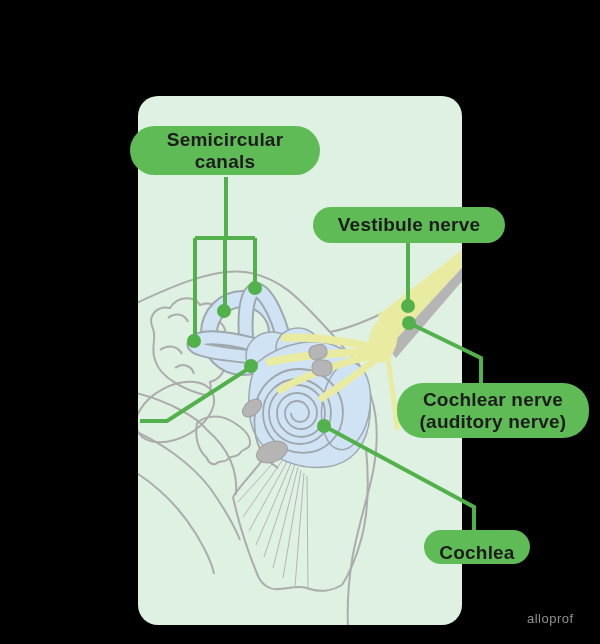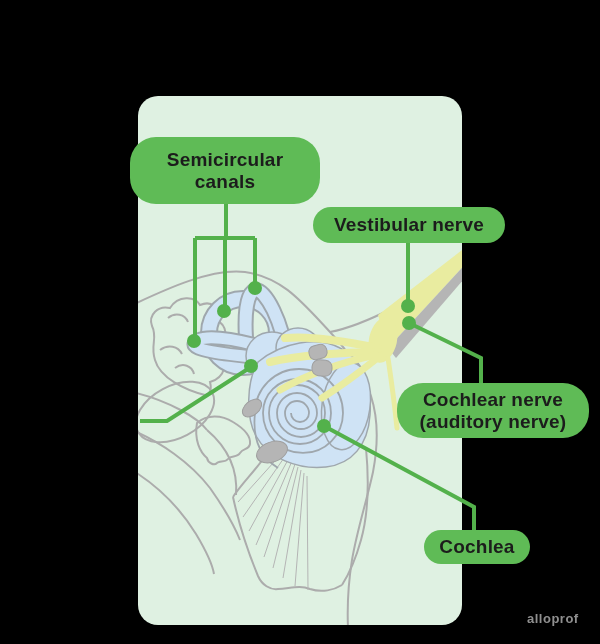--- a/index.html
+++ b/index.html
@@ -11,27 +11,27 @@
     position:absolute;left:138px;top:96px;width:324px;height:529px;
     background:#dff1e2;border-radius:20px;
   }
   svg.art{position:absolute;left:0;top:0;width:600px;height:644px;}
   .pill{
     position:absolute;display:flex;align-items:center;justify-content:center;
     background:#5fbb56;color:#1c1c1c;font-weight:bold;font-size:19px;
     line-height:22px;text-align:center;border-radius:26px;padding:0 10px;
     box-sizing:border-box;letter-spacing:.2px;
   }
-  .pill-scc{left:130px;top:137px;width:190px;height:67px;}
+  .pill-scc{left:130px;top:126px;width:190px;height:49px;}
   .pill-vn{left:313px;top:207px;width:192px;height:36px;}
   .pill-vest{left:17px;top:405px;width:123px;height:34px;border-radius:18px;}
   .pill-cn{left:397px;top:383px;width:192px;height:55px;}
-  .pill-co{left:424px;top:530px;width:106px;height:34px;border-radius:18px;}
+  .pill-co{left:424px;top:530px;width:106px;height:34px;border-radius:18px;align-items:flex-end;}
   .watermark{
-    position:absolute;left:527px;top:611px;color:#8f8f8f;font-weight:bold;
+    position:absolute;left:527px;top:611px;color:#8f8f8f;font-weight:normal;
     font-size:13px;letter-spacing:.5px;
   }
 </style>
 </head>
 <body>
 
 <div class="stage">
 
   <div class="card"></div>
 
@@ -139,21 +139,21 @@
       <circle cx="409" cy="323" r="7"></circle>
       <circle cx="324" cy="426" r="7"></circle>
       <circle cx="251" cy="366" r="7"></circle>
     </g>
   </svg>
 
   <div class="pill pill-scc">
     <span>Semicircular canals</span>
   </div>
   <div class="pill pill-vn">
-    <span>Vestibular nerve</span>
+    <span>Vestibule nerve</span>
   </div>
   <div class="pill pill-cn">
     <span>Cochlear nerve (auditory nerve)</span>
   </div>
   <div class="pill pill-co">
     <span>Cochlea</span>
   </div>
 
   <div class="watermark">alloprof</div>
 </div>

